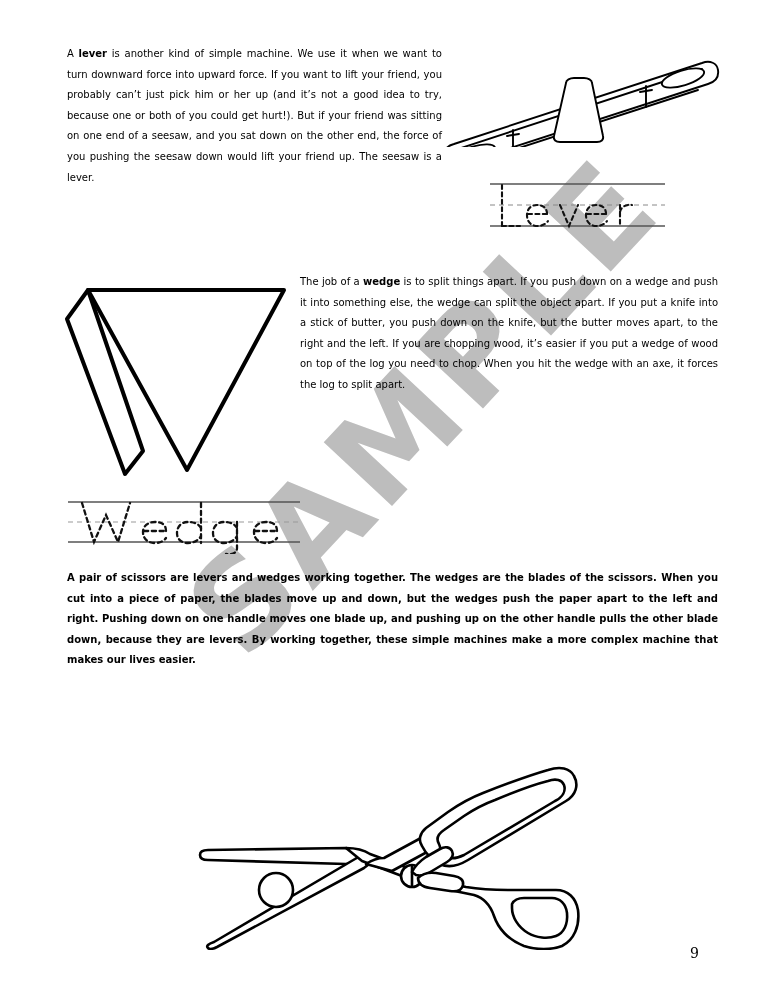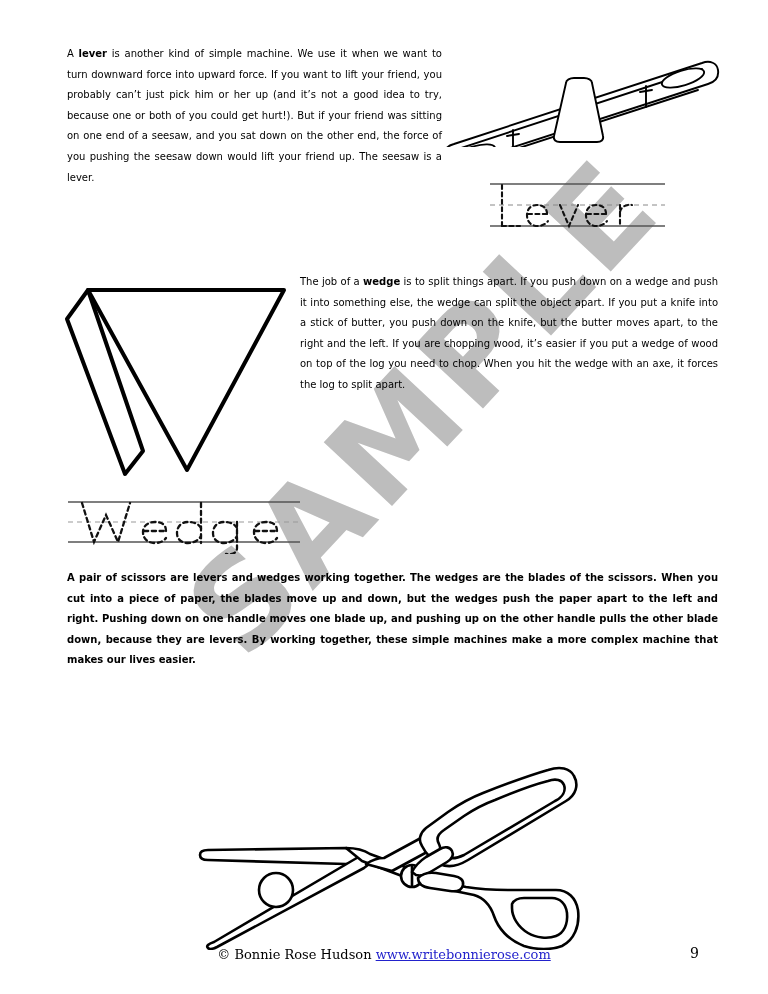--- a/index.html
+++ b/index.html
@@ -280,19 +280,16 @@
                  C322,199 316,189 316,180 Z"></path>
 
         <path d="M222,150 C226,146 232,144 240,145
                  L258,148 C264,149 268,152 267,157
                  C266,162 261,164 254,163
                  L234,160 C227,159 222,156 222,150 Z"></path>
       </g>
     </svg>
   </div>
 
-  <div id="footer">
-    <span>© Bonnie Rose Hudson </span><span class="url">www.writebonnierose.com</span>
-  </div>
 
   <div id="page-number">9</div>
 
 </div>
 
 </body></html>

